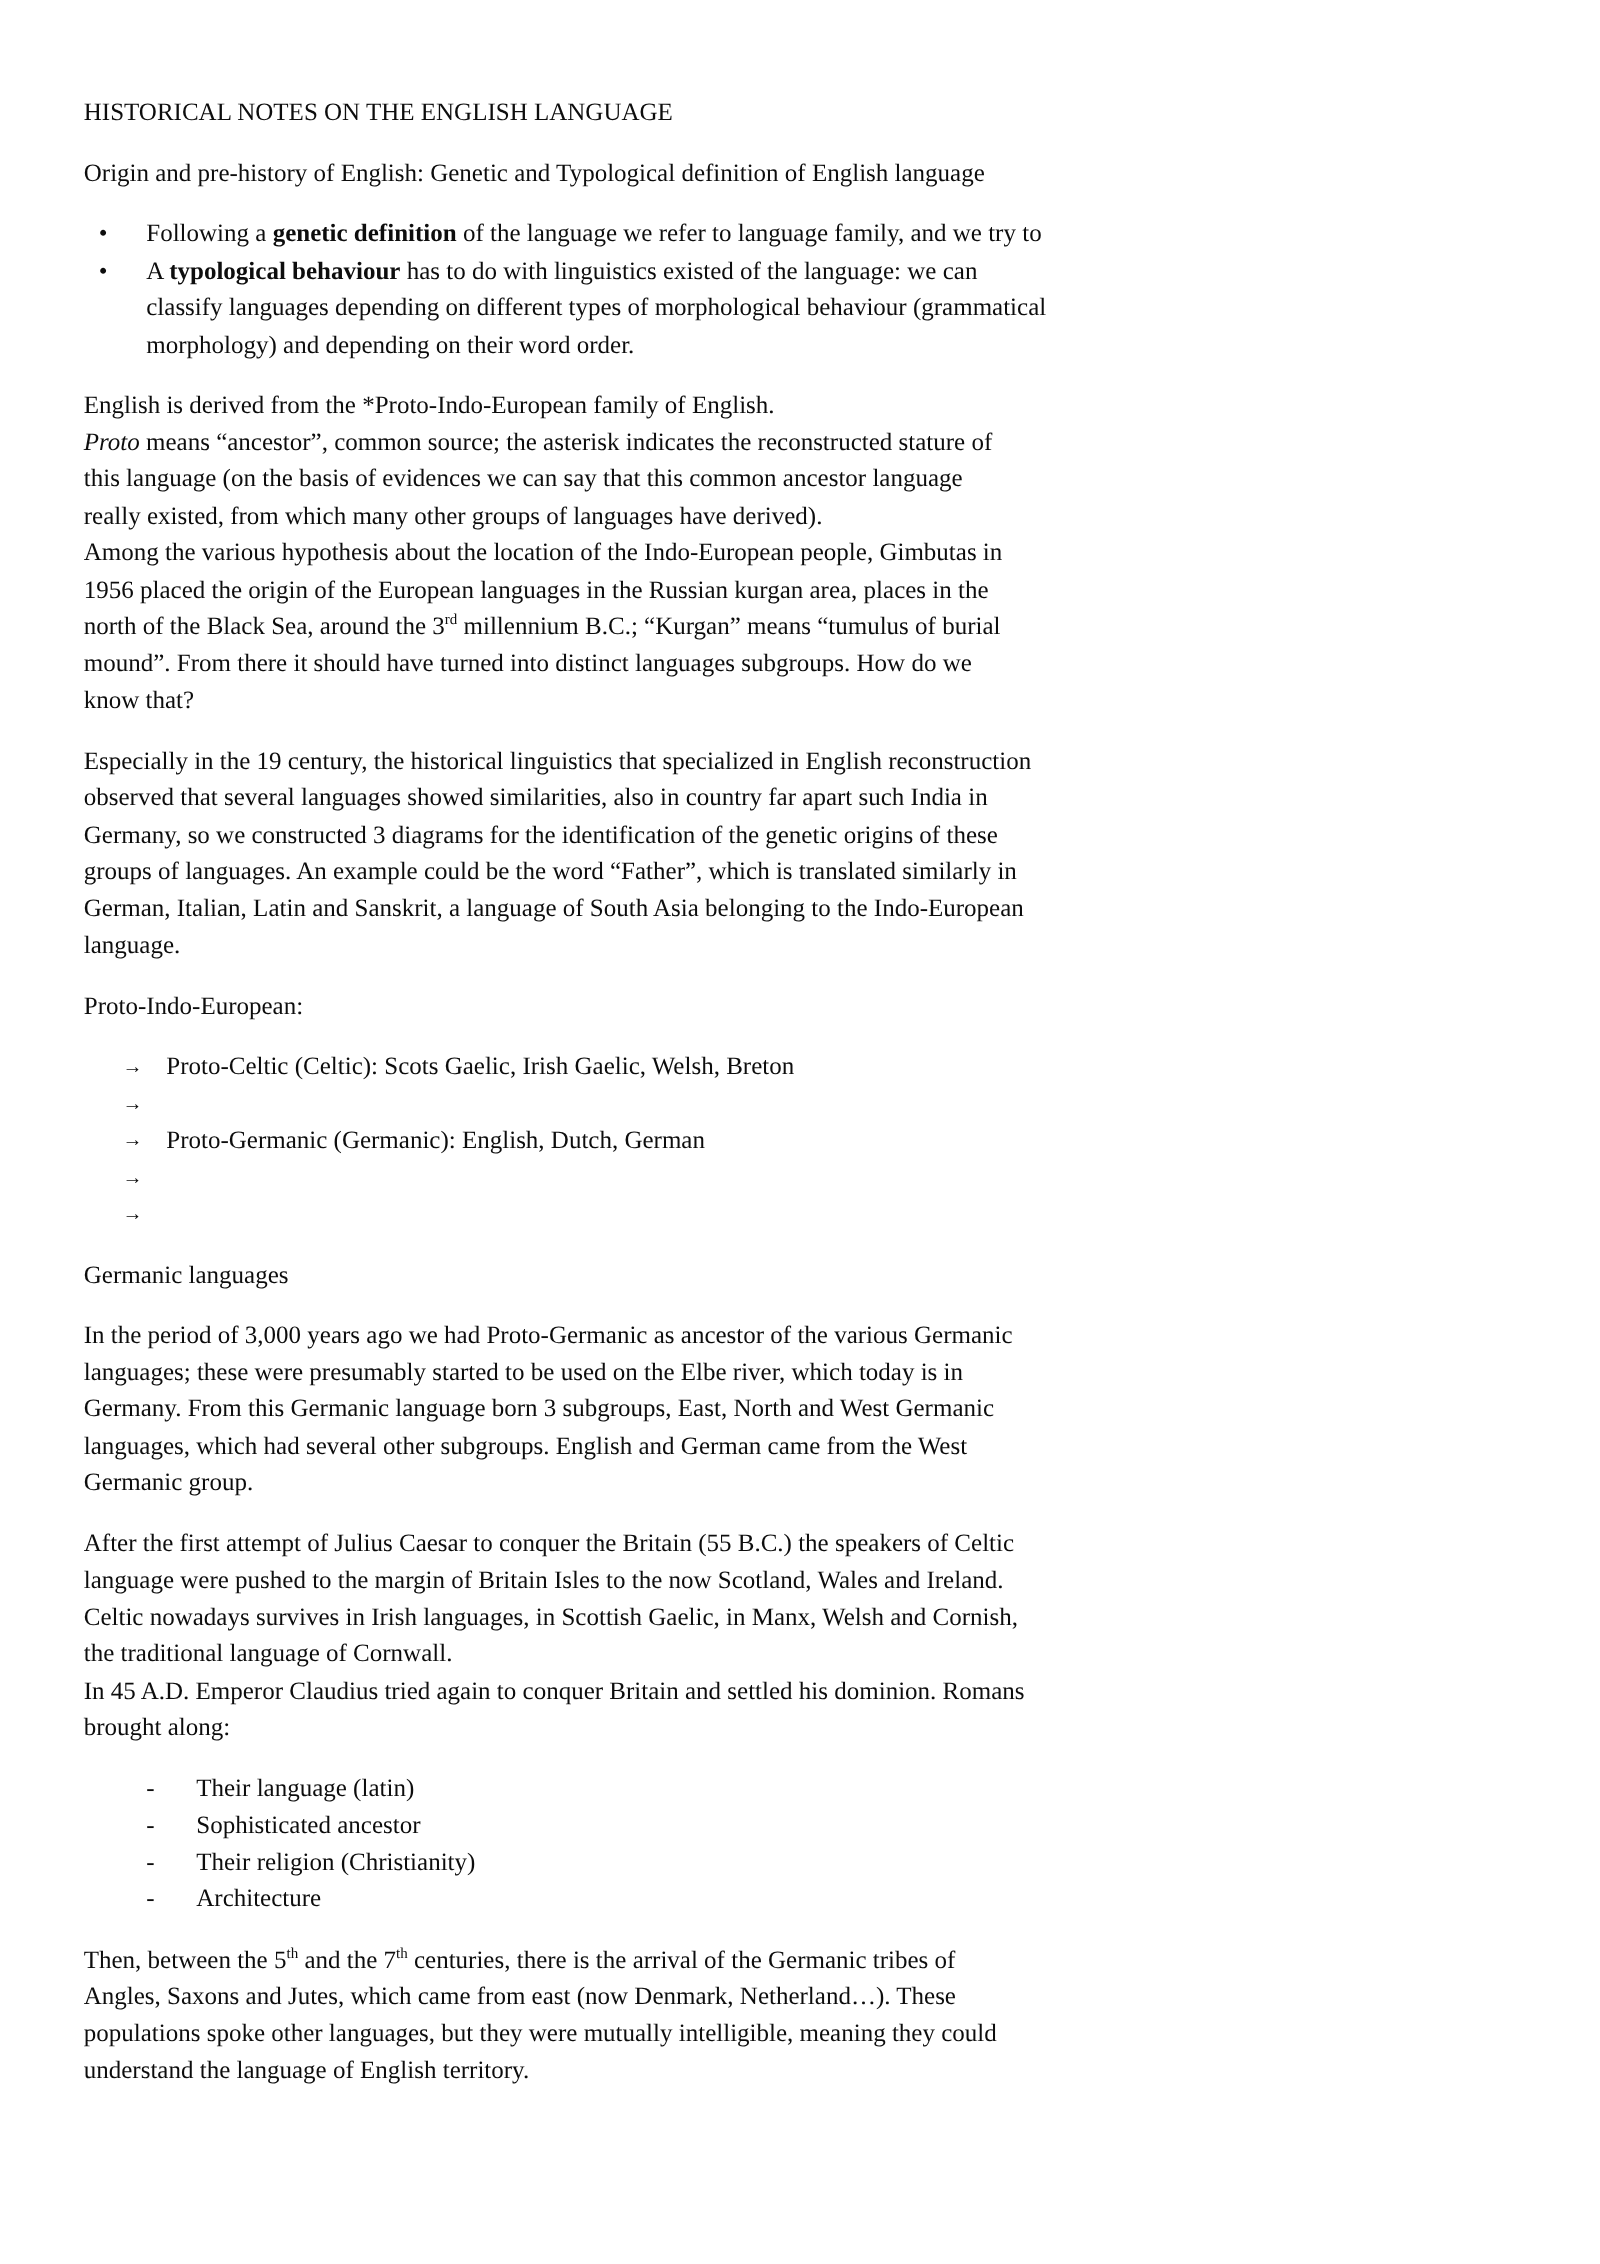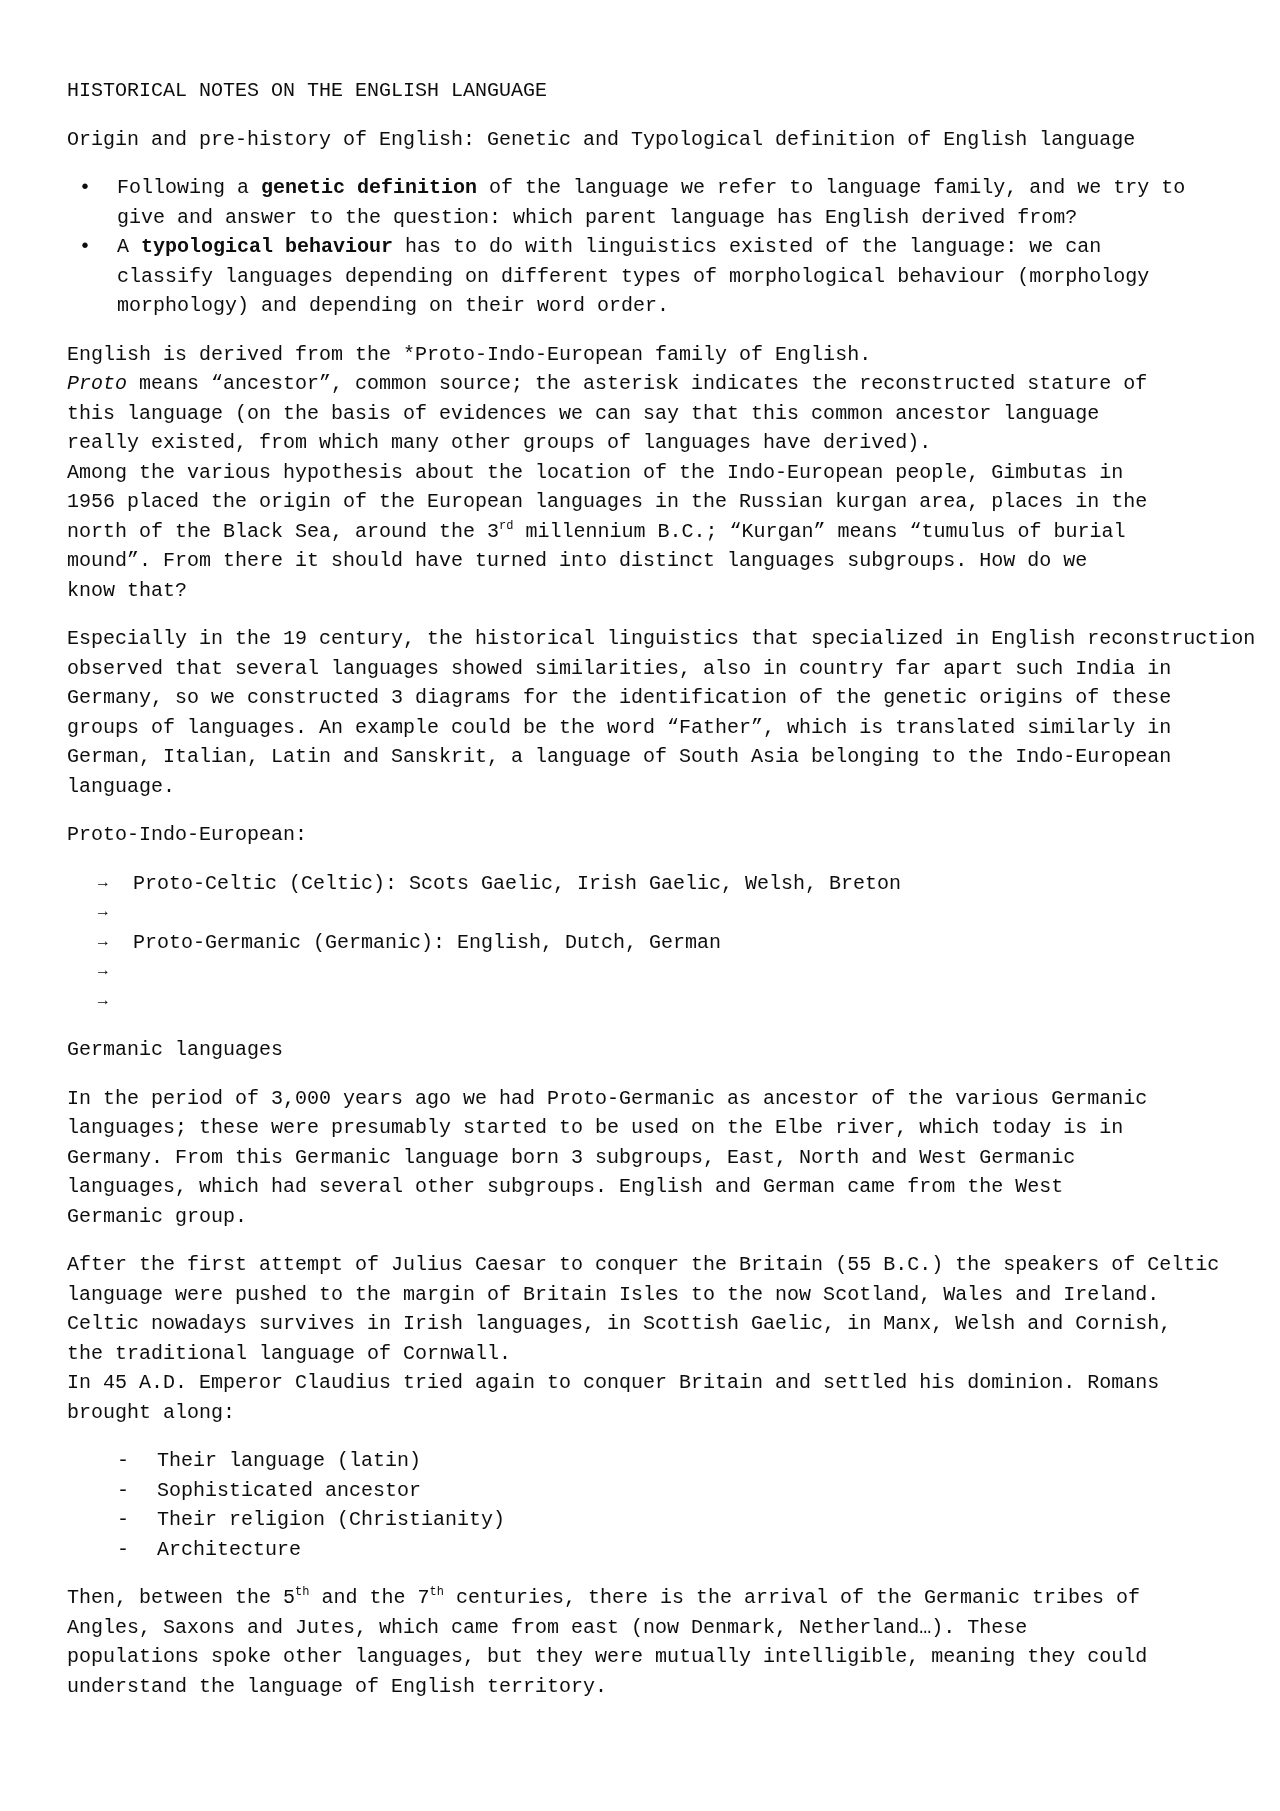--- a/index.html
+++ b/index.html
@@ -3,21 +3,21 @@
 <meta charset="utf-8">
 <style>
   html,body { margin:0; padding:0; background:#ffffff; }
   .page {
     position:relative;
     width:1280px;
     height:1811px;
     box-sizing:border-box;
     background:#ffffff;
     color:#0d0d0d;
-    font-family:Liberation Mono, monospace;
+    font-family:Liberation Serif, serif;
     font-size:20px;
     line-height:29.5px;
     padding:76px 20px 0 67px;
     overflow:hidden;
   }
   .para { margin:0 0 19px 0; }
   .list { margin:0 0 19px 0; }
   .li { display:flex; }
   .marker { flex:0 0 auto; }
   .list.disc  { padding-left:12px; }
@@ -33,25 +33,25 @@
 </head>
 <body>
 
 <div class="page">
   <div class="para">HISTORICAL NOTES ON THE ENGLISH LANGUAGE</div>
   <div>
       <p class="para"><span>Origin and pre-history of English: Genetic and Typological definition of English language</span></p>
       <div class="list disc">
         <div class="li">
           <span class="marker">•</span>
-          <span class="content"><span>Following a </span><span class="b">genetic definition</span><span> of the language we refer to language family, and we try to</span><br><span>give and answer to the question: which parent language has English derived from?</span></span>
+          <span class="content"><span>Following a </span><span class="b">genetic definition</span><span> of the language we refer to language family, and we try to</span><br></span>
         </div>
         <div class="li">
           <span class="marker">•</span>
-          <span class="content"><span>A </span><span class="b">typological behaviour</span><span> has to do with linguistics existed of the language: we can</span><br><span>classify languages depending on different types of morphological behaviour (morphology</span><br><span>morphology) and depending on their word order.</span></span>
+          <span class="content"><span>A </span><span class="b">typological behaviour</span><span> has to do with linguistics existed of the language: we can</span><br><span>classify languages depending on different types of morphological behaviour (grammatical</span><br><span>morphology) and depending on their word order.</span></span>
         </div>
       </div>
       <p class="para"><span>English is derived from the *Proto-Indo-European family of English.</span><br><span class="i">Proto</span><span> means “ancestor”, common source; the asterisk indicates the reconstructed stature of</span><br><span>this language (on the basis of evidences we can say that this common ancestor language</span><br><span>really existed, from which many other groups of languages have derived).</span><br><span>Among the various hypothesis about the location of the Indo-European people, Gimbutas in</span><br><span>1956 placed the origin of the European languages in the Russian kurgan area, places in the</span><br><span>north of the Black Sea, around the 3</span><sup>rd</sup><span> millennium B.C.; “Kurgan” means “tumulus of burial</span><br><span>mound”. From there it should have turned into distinct languages subgroups. How do we</span><br><span>know that?</span></p>
       <p class="para"><span>Especially in the 19 century, the historical linguistics that specialized in English reconstruction</span><br><span>observed that several languages showed similarities, also in country far apart such India in</span><br><span>Germany, so we constructed 3 diagrams for the identification of the genetic origins of these</span><br><span>groups of languages. An example could be the word “Father”, which is translated similarly in</span><br><span>German, Italian, Latin and Sanskrit, a language of South Asia belonging to the Indo-European</span><br><span>language.</span></p>
       <p class="para"><span>Proto-Indo-European:</span></p>
       <div class="list arrow">
         <div class="li">
           <span class="marker">→</span>
           <span class="content"><span>Proto-Celtic (Celtic): Scots Gaelic, Irish Gaelic, Welsh, Breton</span></span>
         </div>

